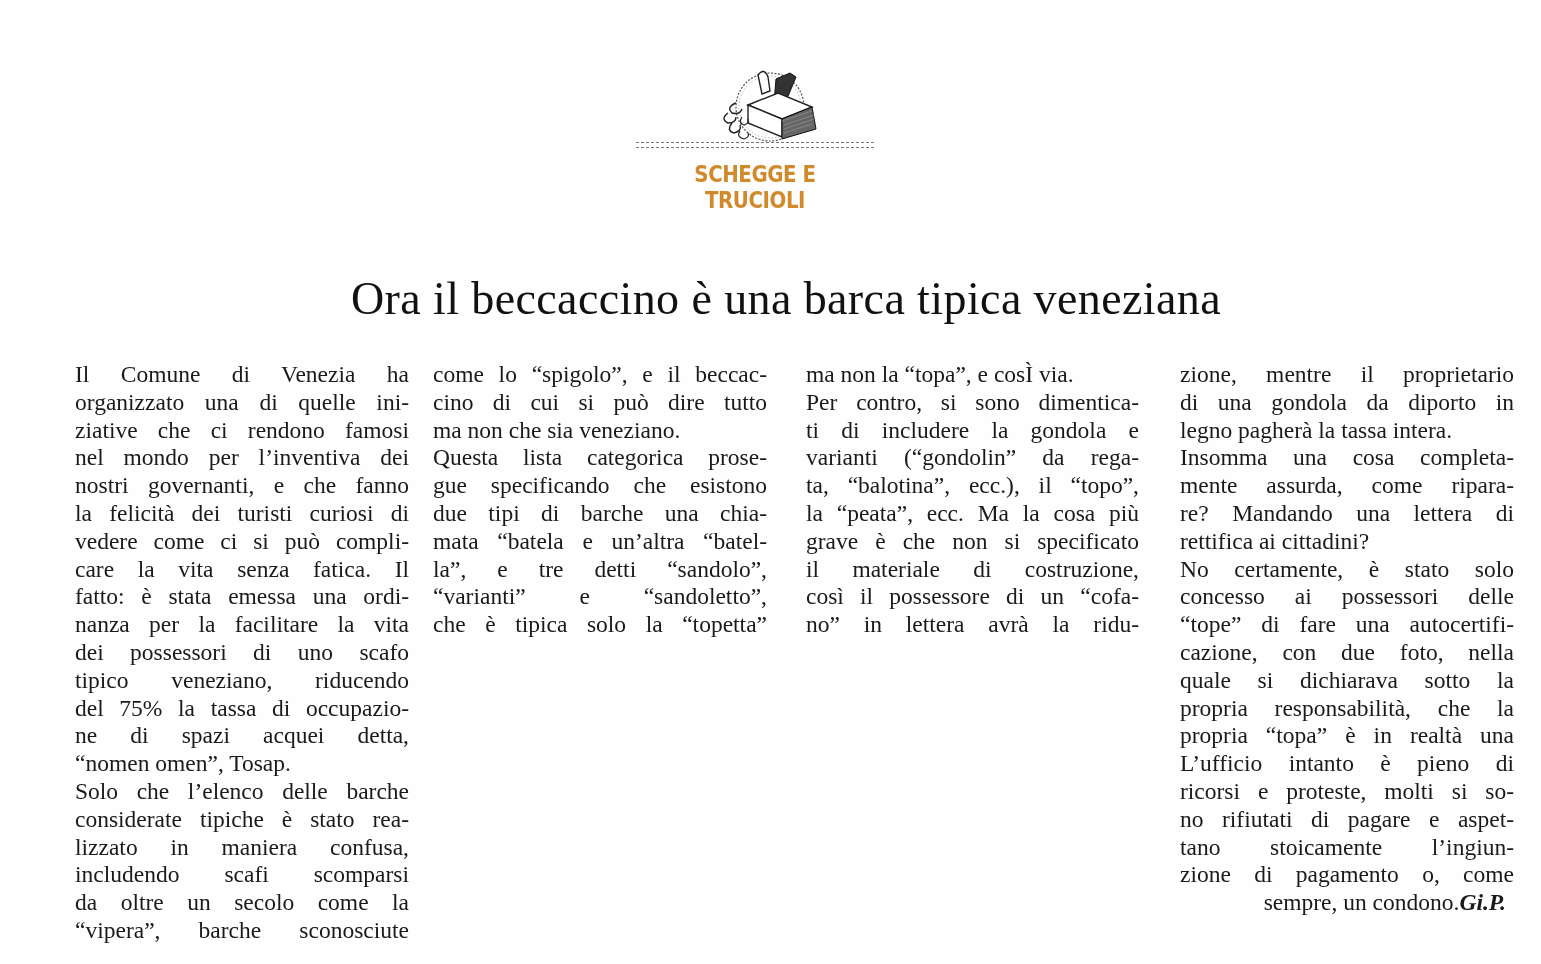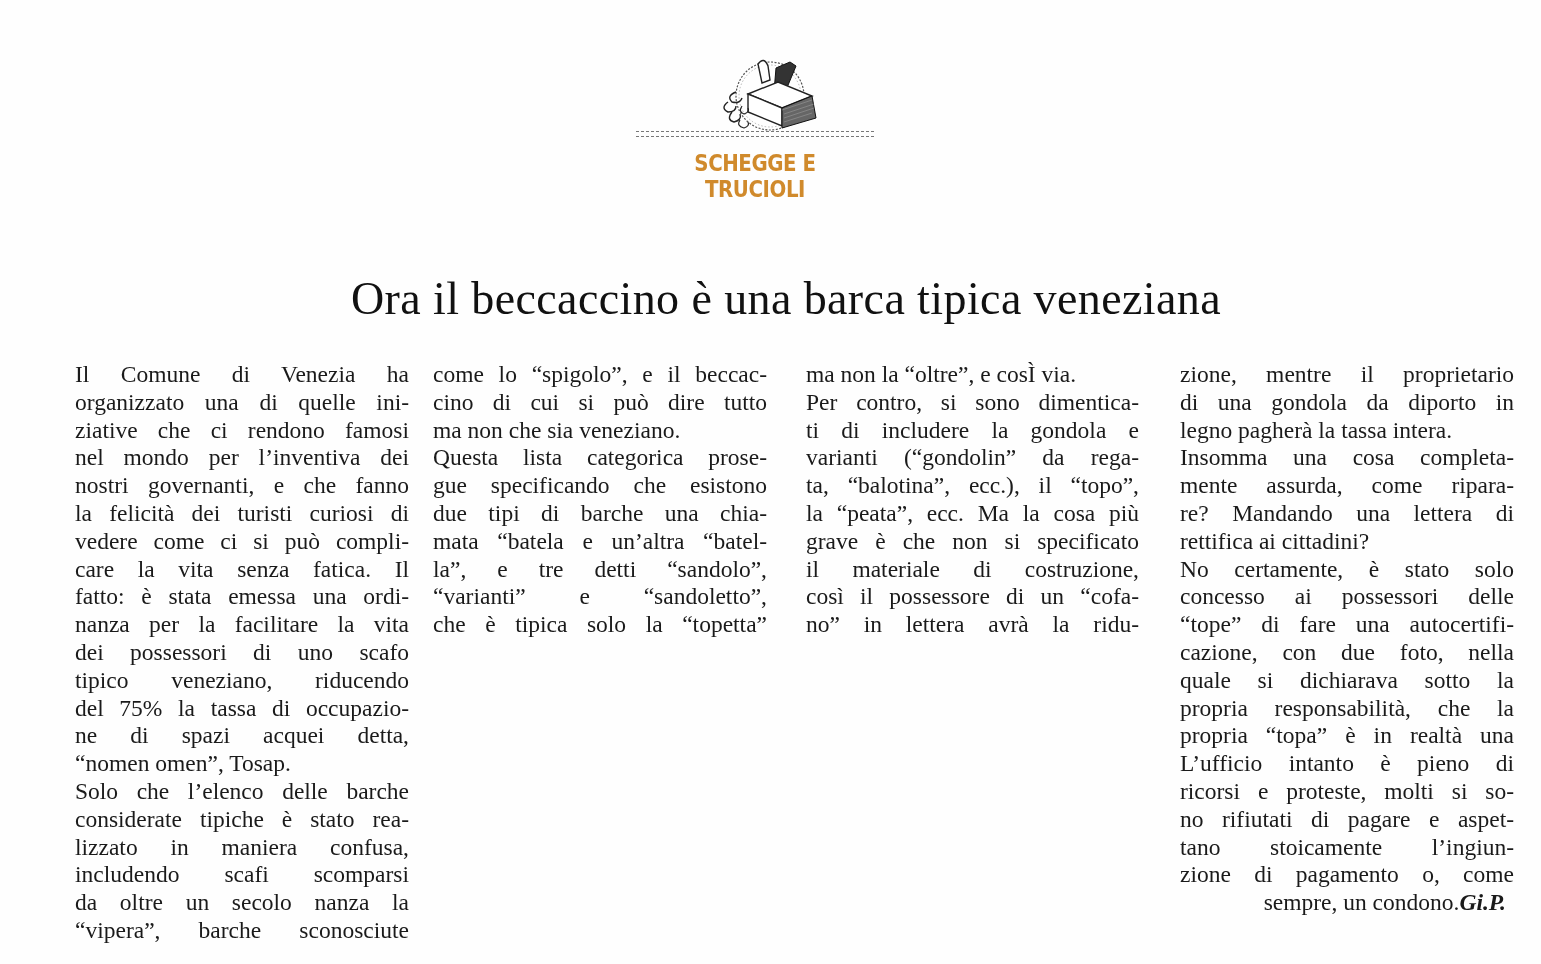--- a/index.html
+++ b/index.html
@@ -11,21 +11,21 @@
       width: 1541px;
       height: 964px;
       position: relative;
       overflow: hidden;
       font-family: "Liberation Serif", "DejaVu Serif", serif;
       color: #1a1a1a;
     }
     .rubric {
       position: absolute;
       left: 636px;
-      top: 50px;
+      top: 61px;
       width: 238px;
       height: 135px;
     }
     .rubric-logo {
       position: absolute;
       left: 52px;
       top: 0;
       width: 130px;
       height: 82px;
     }
@@ -132,37 +132,37 @@
     <span class="line">nanza per la facilitare la vita</span>
     <span class="line">dei possessori di uno scafo</span>
     <span class="line">tipico veneziano, riducendo</span>
     <span class="line">del 75% la tassa di occupazio-</span>
     <span class="line">ne di spazi acquei detta,</span>
     <span class="line last">“nomen omen”, Tosap.</span>
     <span class="line">Solo che l’elenco delle barche</span>
     <span class="line">considerate tipiche è stato rea-</span>
     <span class="line">lizzato in maniera confusa,</span>
     <span class="line">includendo scafi scomparsi</span>
-    <span class="line">da oltre un secolo nanza la</span>
+    <span class="line">da oltre un secolo come la</span>
     <span class="line">“vipera”, barche sconosciute</span>
   </div>
 <div class="column col-2">
     <span class="line">come lo “spigolo”, e il beccac-</span>
     <span class="line">cino di cui si può dire tutto</span>
     <span class="line last">ma non che sia veneziano.</span>
     <span class="line">Questa lista categorica prose-</span>
     <span class="line">gue specificando che esistono</span>
     <span class="line">due tipi di barche una chia-</span>
     <span class="line">mata “batela e un’altra “batel-</span>
     <span class="line">la”, e tre detti “sandolo”,</span>
     <span class="line">“varianti” e “sandoletto”,</span>
     <span class="line">che è tipica solo la “topetta”</span>
   </div>
 <div class="column col-3">
-    <span class="line last">ma non la “oltre”, e cosÌ via.</span>
+    <span class="line last">ma non la “topa”, e cosÌ via.</span>
     <span class="line">Per contro, si sono dimentica-</span>
     <span class="line">ti di includere la gondola e</span>
     <span class="line">varianti (“gondolin” da rega-</span>
     <span class="line">ta, “balotina”, ecc.), il “topo”,</span>
     <span class="line">la “peata”, ecc. Ma la cosa più</span>
     <span class="line">grave è che non si specificato</span>
     <span class="line">il materiale di costruzione,</span>
     <span class="line">così il possessore di un “cofa-</span>
     <span class="line">no” in lettera avrà la ridu-</span>
   </div>

